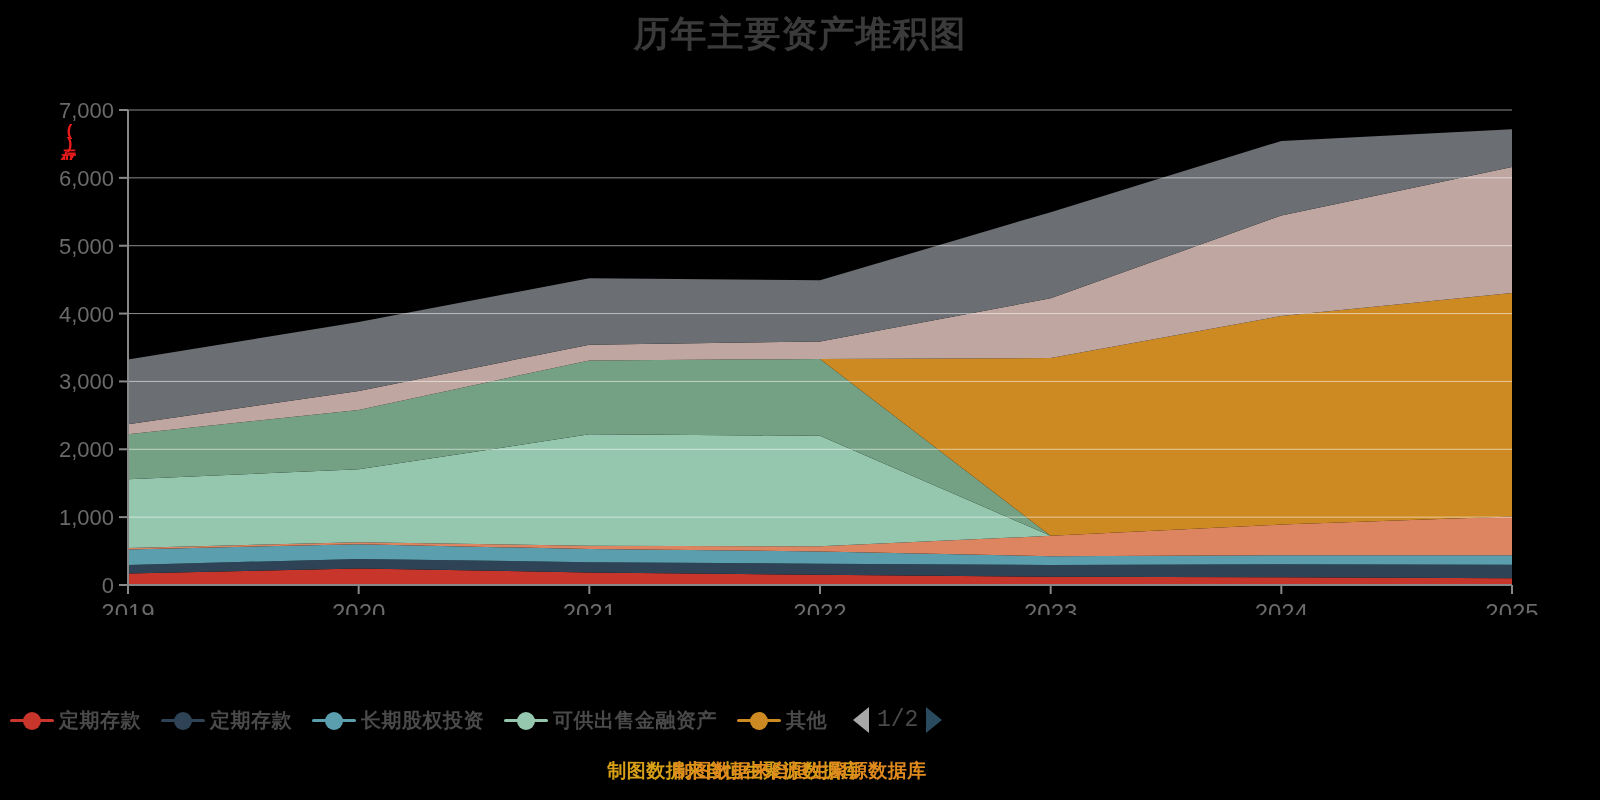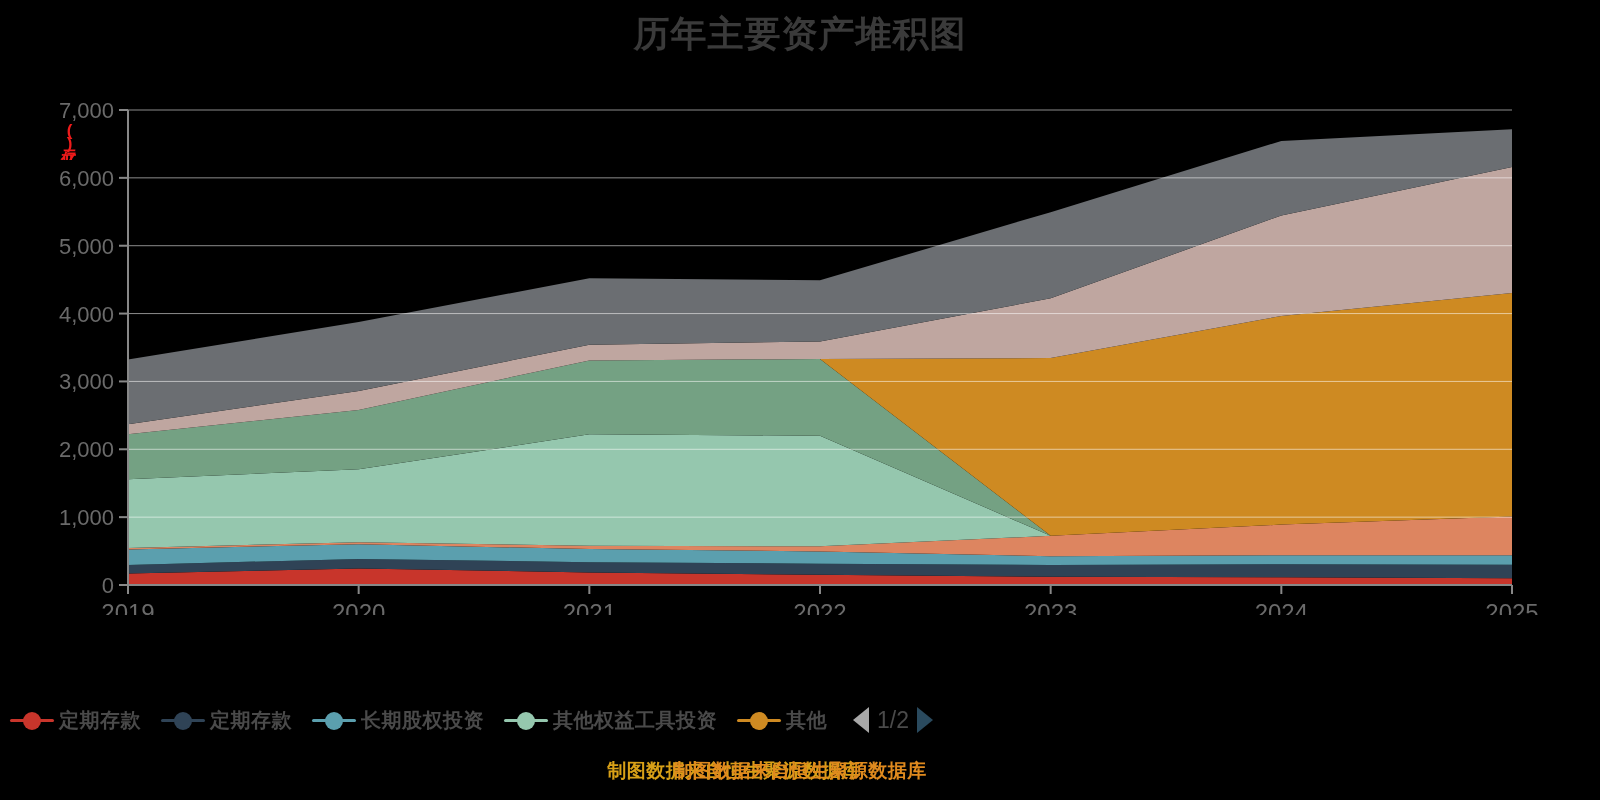--- a/index.html
+++ b/index.html
@@ -30,21 +30,21 @@
   .legend-item{display:flex;align-items:center;margin-right:20px;white-space:nowrap;}
   .legend-mark{position:relative;width:44px;height:20px;flex:0 0 44px;}
   .legend-mark .bar{position:absolute;top:9px;left:0;width:44px;height:3px;border-radius:2px;}
   .legend-mark .dot{position:absolute;top:2px;left:13px;width:18px;height:18px;border-radius:50%;}
   .legend-text{font-size:20px;font-weight:bold;color:#4a4a4a;margin-left:5px;letter-spacing:0.5px;}
 
   .pager{display:flex;align-items:center;margin-left:6px;}
   .arrow{width:0;height:0;border-top:13px solid transparent;border-bottom:13px solid transparent;}
   .arrow.left{border-right:16px solid #a8a8a8;margin-right:8px;}
   .arrow.right{border-left:16px solid #2a4a5e;margin-left:8px;}
-  .pager-text{font-size:23px;color:#4a4a4a;font-weight:normal;}
+  .pager-text{font-size:23px;color:#4a4a4a;font-weight:normal;font-family:Liberation Mono, monospace;}
 
   .footer{
     position:absolute;left:0;top:758px;width:1468px;text-align:center;
     font-size:19px;font-weight:bold;color:#d8a017;letter-spacing:0.5px;
   }
   .footer .dup{position:absolute;left:0;top:0;width:1600px;color:#e08a1e;}
 </style>
 </head>
 <body>
 
@@ -128,21 +128,21 @@
         <span class="bar" style="background: rgb(91, 159, 174);"></span>
         <span class="dot" style="background: rgb(91, 159, 174);"></span>
       </span>
       <span class="legend-text">长期股权投资</span>
     </div>
     <div class="legend-item">
       <span class="legend-mark">
         <span class="bar" style="background: rgb(149, 199, 174);"></span>
         <span class="dot" style="background: rgb(149, 199, 174);"></span>
       </span>
-      <span class="legend-text">其他权益工具投资</span>
+      <span class="legend-text">可供出售金融资产</span>
     </div>
     <div class="legend-item">
       <span class="legend-mark">
         <span class="bar" style="background: rgb(206, 138, 34);"></span>
         <span class="dot" style="background: rgb(206, 138, 34);"></span>
       </span>
       <span class="legend-text">其他</span>
     </div>
 
     <div class="pager">

